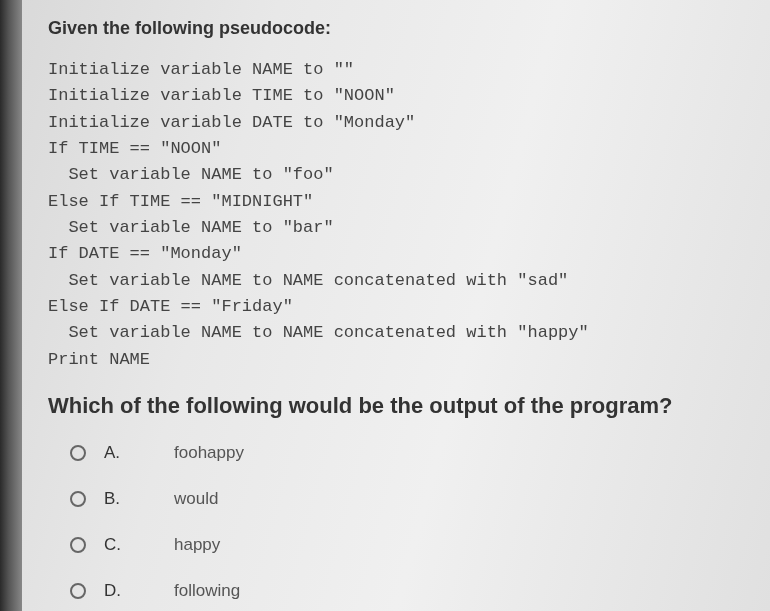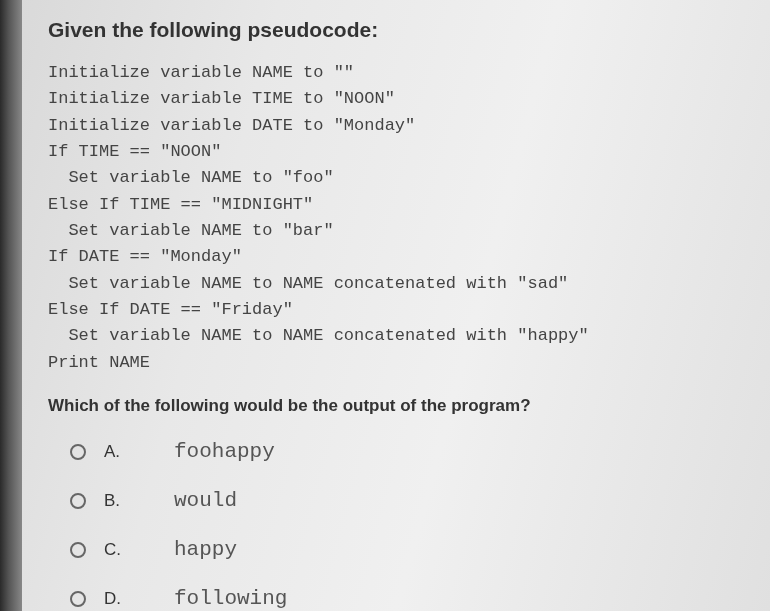--- a/index.html
+++ b/index.html
@@ -19,35 +19,35 @@
     body::before {
       content: "";
       position: absolute;
       left: 0;
       top: 0;
       width: 22px;
       height: 100%;
       background: linear-gradient(90deg, #2a2a2a 0%, #555 40%, #888 100%);
     }
     .prompt {
-      font-size: 21px;
+      font-size: 18px;
       font-weight: bold;
       color: #333;
       margin-bottom: 18px;
     }
     .code-block {
       font-family: "Courier New", Courier, monospace;
       font-size: 17px;
       color: #444;
       line-height: 1.55;
       margin-bottom: 20px;
       white-space: pre;
     }
     .question {
-      font-size: 17px;
+      font-size: 22px;
       font-weight: bold;
       color: #333;
       margin-bottom: 24px;
     }
     .options {
       padding-left: 22px;
     }
     .option-row {
       display: flex;
       align-items: center;
@@ -61,22 +61,22 @@
       margin-right: 18px;
       flex-shrink: 0;
     }
     .opt-letter {
       font-size: 17px;
       color: #333;
       width: 70px;
       flex-shrink: 0;
     }
     .opt-text {
-      font-family: Liberation Mono, monospace;
-      font-size: 21px;
+      font-family: Liberation Sans, sans-serif;
+      font-size: 17px;
       color: #555;
       text-align: right;
     }
   </style>
 </head>
 <body>
 
 <div class="prompt">Given the following pseudocode:</div>
 
 <div class="code-block">Initialize variable NAME to ""

